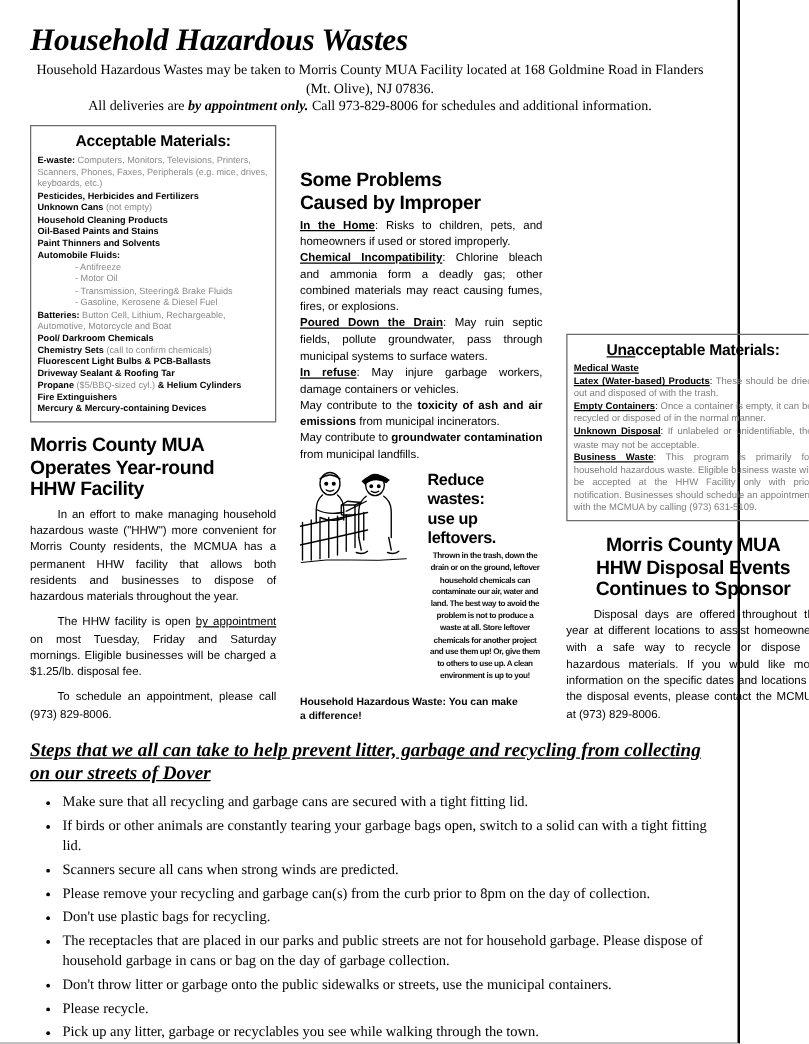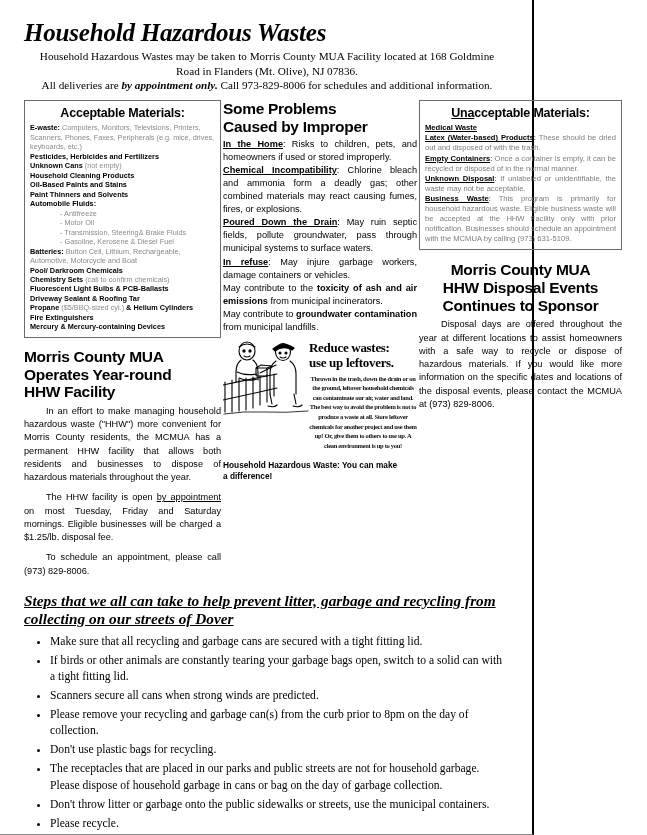--- a/index.html
+++ b/index.html
@@ -7,21 +7,21 @@
   body {
     width: 647px;
     height: 835px;
     background: #ffffff;
     font-family: "Liberation Sans", sans-serif;
     color: #000;
     overflow: hidden;
   }
   .page {
     position: relative;
-    width: 534px;
+    width: 592px;
     height: 835px;
     background: #fff;
     border-right: 2px solid #000;
     border-bottom: 1px solid #888;
     padding: 16px 22px 0 24px;
   }
 
   
   .doc-title {
     font-family: "Liberation Serif", serif;
@@ -37,22 +37,22 @@
     font-size: 11.2px;
     text-align: center;
     line-height: 1.28;
     margin: 0 4px 8px 4px;
   }
   .intro b { font-style: italic; font-weight: bold; }
 
   
   .cols {
     display: flex;
-    gap: 2px;
-    align-items: flex-start;
+    gap: 19px;
+    align-items: flex-end;
   }
   .col-left  { width: 197px; flex: 0 0 197px; }
   .col-mid   { width: 194px; flex: 0 0 194px; }
   .col-right { width: 203px; flex: 0 0 203px; }
 
   .framed {
     border: 1px solid #6b6b6b;
     padding: 4px 5px 5px 5px;
   }
 
@@ -82,26 +82,27 @@
   .mid-body { font-size: 9.2px; line-height: 1.42; text-align: justify; }
   .mid-body p { margin: 0; }
   .mid-body .lbl { font-weight: bold; text-decoration: underline; }
   .mid-body .b { font-weight: bold; }
 
   
   .cartoon { margin-top: 4px; position: relative; }
   .cartoon-top { display: flex; align-items: flex-start; }
   .cartoon-art { width: 86px; flex: 0 0 86px; }
   .cartoon-head {
-    font-family: Liberation Serif, serif;
+    font-family: Liberation Sans, sans-serif;
     font-weight: bold;
     font-size: 13px;
     line-height: 1.18;
     letter-spacing: -0.3px;
     padding-top: 2px;
+    margin-left: 16px;
   }
   .cartoon-para {
     font-size: 6.5px;
     line-height: 1.48;
     text-align: center;
     margin: 3px 0 0 0;
     color: #111;
   }
   .cartoon-foot {
     font-size: 8.3px;

